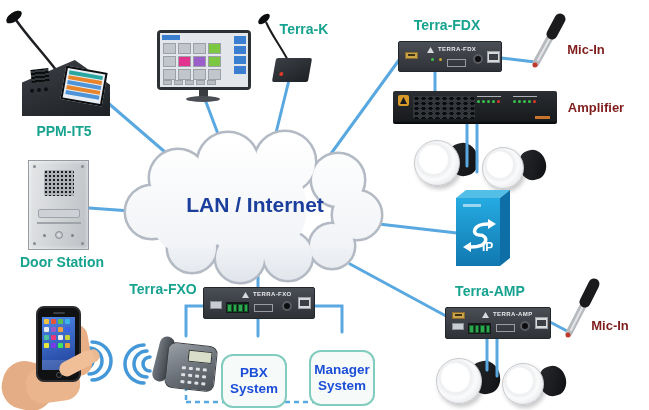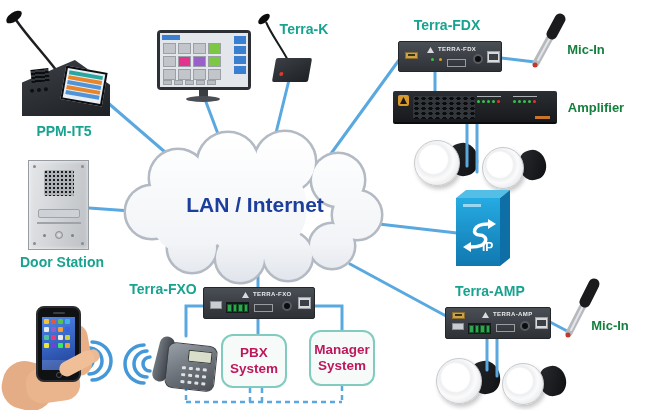--- a/index.html
+++ b/index.html
@@ -3,21 +3,21 @@
 <meta charset="utf-8">
 <style>
   html,body{margin:0;padding:0;background:#fff;}
   .canvas{position:relative;width:649px;height:410px;background:#fff;overflow:hidden;
           font-family:"Liberation Sans",sans-serif;}
   .canvas *{box-sizing:border-box;}
   svg.layer{position:absolute;left:0;top:0;z-index:1;}
   .dev{position:absolute;z-index:2;}
   .lbl{position:absolute;z-index:3;transform:translate(-50%,-50%);white-space:nowrap;
        color:#17A38F;font-weight:bold;font-size:14px;}
-  .lbl-dark{color:#15803d;font-size:13px;}
+  .lbl-dark{color:#7f1d1d;font-size:13px;}
   .lbl-2line{text-align:center;line-height:1.2;}
 
   
   .netdev{background:linear-gradient(#4a4e55,#2e3136);border:1px solid #23262a;border-radius:2px;}
   .netdev .paneltext{position:absolute;font-size:6px;font-weight:bold;color:#e8eaec;letter-spacing:.4px;}
   .netdev .logo{position:absolute;width:7px;height:6px;background:#d8dadd;
                 clip-path:polygon(50% 0,100% 100%,0 100%);}
   .netdev .usb{position:absolute;width:13px;height:7px;background:#c9a24a;border:1px solid #8a6d2a;}
   .netdev .usb::after{content:"";position:absolute;left:2px;top:1px;right:2px;height:2px;background:#3d3115;}
   .netdev .jack{position:absolute;width:10px;height:10px;border-radius:50%;
@@ -106,21 +106,21 @@
   .door .plate{position:absolute;left:9px;top:48px;width:42px;height:9px;background:#ced1d5;
        border:1px solid #9fa4aa;border-radius:2px;}
   .door .slot{position:absolute;left:8px;top:61px;width:44px;height:2px;background:#9fa4aa;}
   .door .btn{position:absolute;left:26px;top:70px;width:8px;height:8px;border-radius:50%;
        background:radial-gradient(#e8eaec,#a7abb0);border:1px solid #8a9096;}
   .door .dot{position:absolute;width:3px;height:3px;border-radius:50%;background:#7d8288;top:73px;}
 
   
   .softbox{position:absolute;z-index:2;border:2px solid #82cbbf;border-radius:12px;background:#f6fbf9;
        display:flex;align-items:center;justify-content:center;text-align:center;
-       color:#be185d;font-weight:bold;font-size:13.5px;line-height:1.2;}
+       color:#1d4ed8;font-weight:bold;font-size:13.5px;line-height:1.2;margin-top:20px;}
 
   
   .phone{left:154px;top:332px;width:64px;height:62px;}
   .phone .handset{position:absolute;left:2px;top:4px;width:15px;height:46px;border-radius:8px;
        background:linear-gradient(90deg,#70767e,#3b4046);transform:rotate(14deg);}
   .phone .pbody{position:absolute;left:12px;top:12px;width:50px;height:46px;border-radius:8px;
        background:linear-gradient(150deg,#9aa0a8 0%,#6a7077 55%,#4b5056 100%);
        border:1px solid #3e4247;transform:rotate(6deg);}
   .phone .pscr{position:absolute;left:20px;top:5px;width:24px;height:12px;background:#d8dec9;border:1px solid #2e3236;}
   .phone .keys{position:absolute;left:15px;top:22px;display:grid;grid-template-columns:repeat(4,5px);

